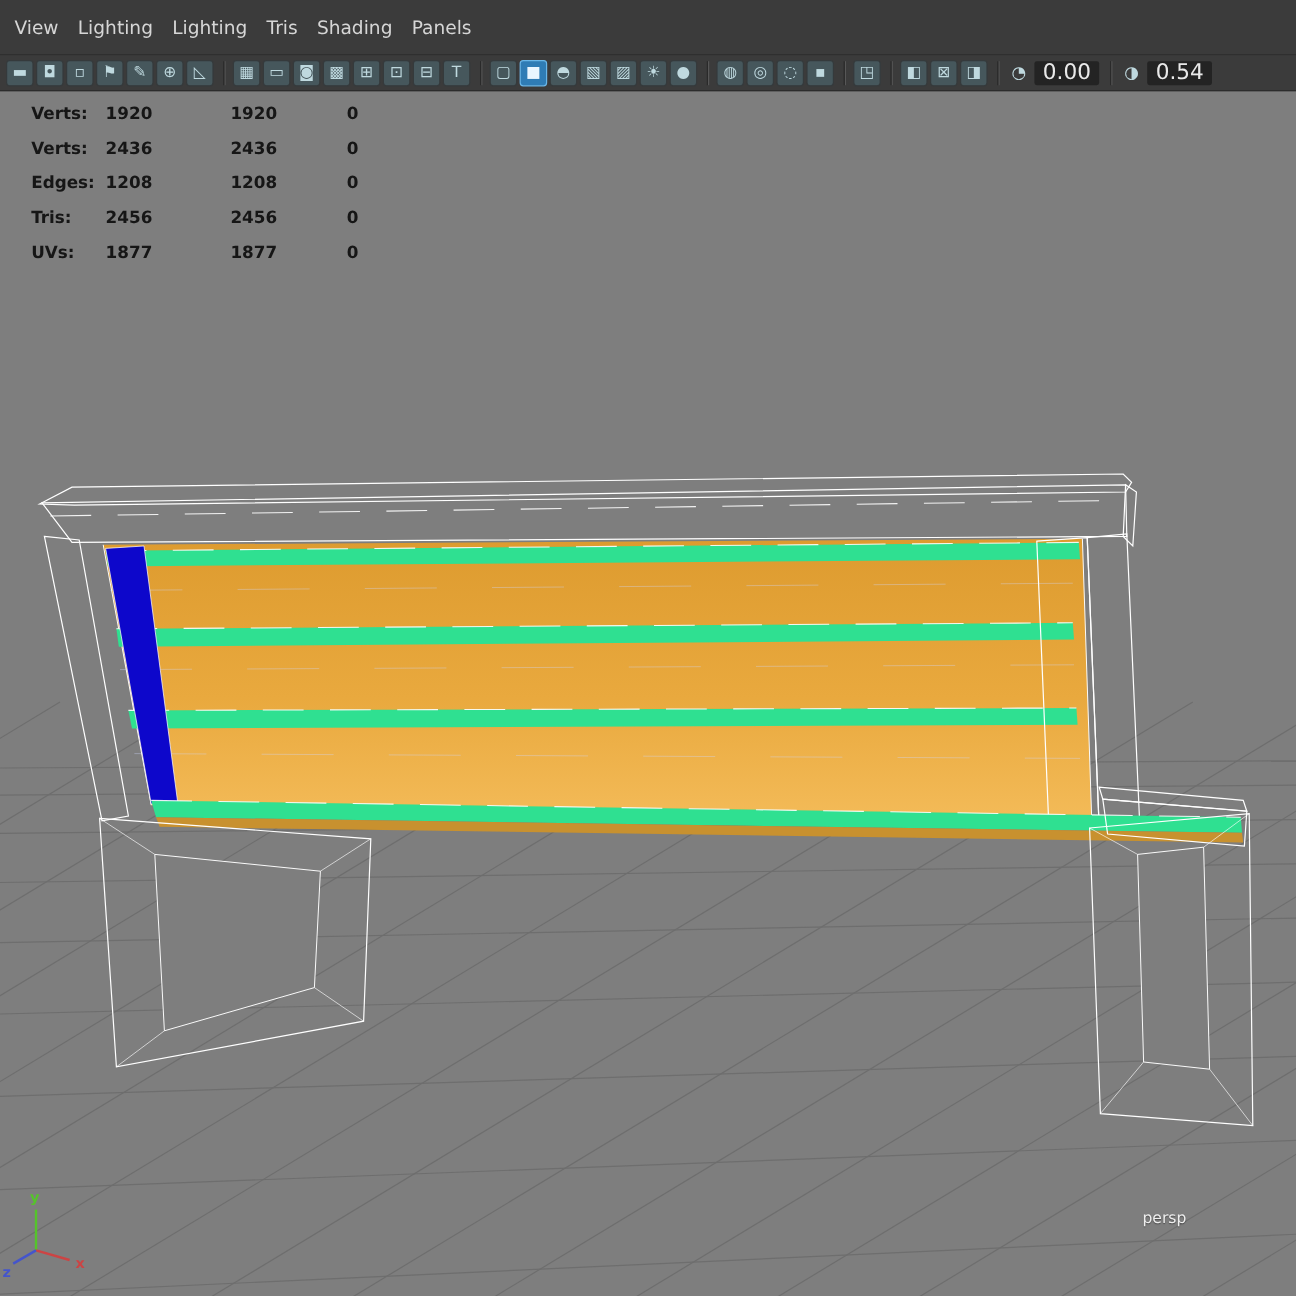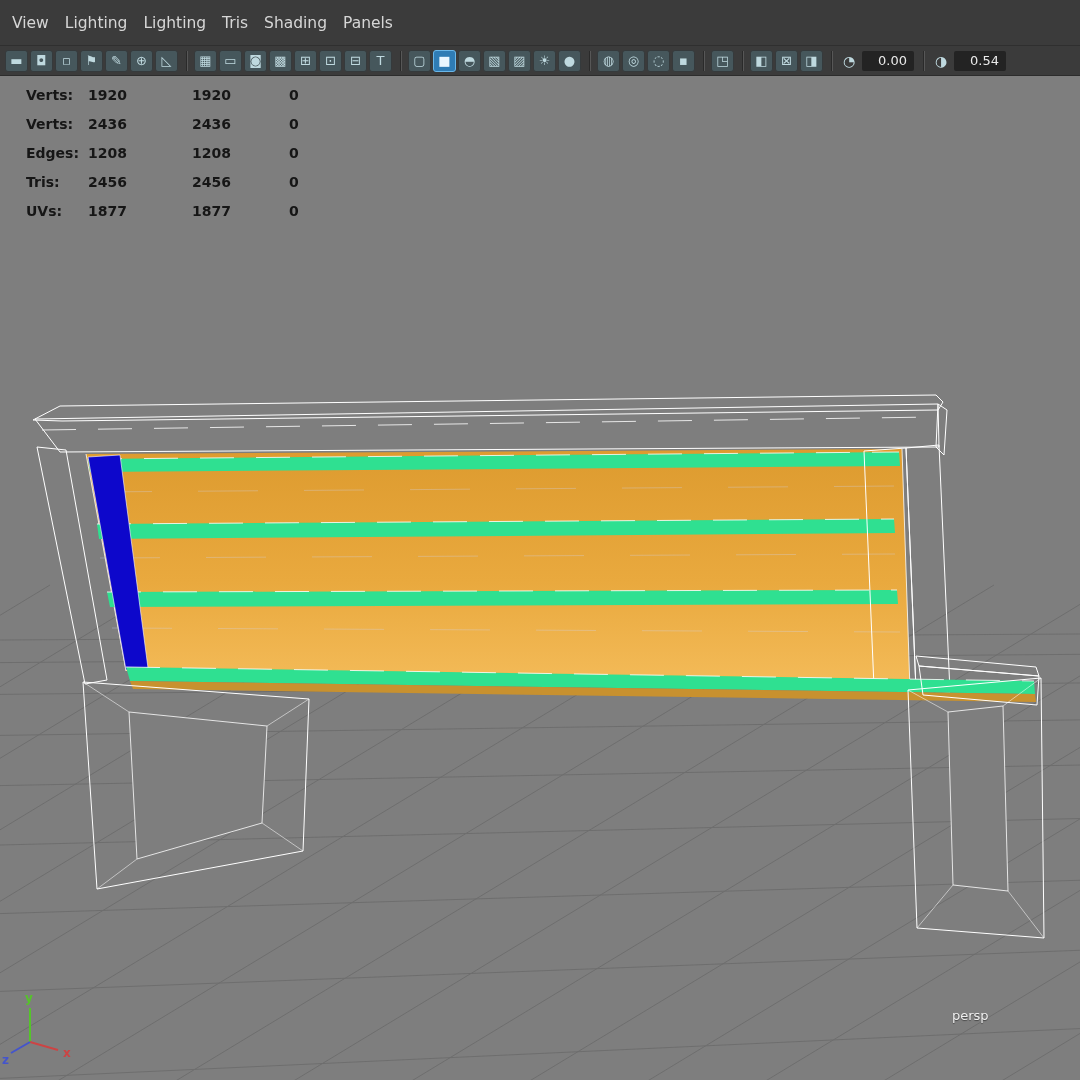--- a/index.html
+++ b/index.html
@@ -20,21 +20,21 @@
   .toolbar{position:absolute;top:45px;left:0;right:0;height:31px;background:var(--menu-bg);
     border-top:1px solid #2f2f2f;border-bottom:1px solid #2c2c2c;display:flex;align-items:center;
     padding:0 5px;z-index:30}
   .tb-groups{display:flex;align-items:center}
   .tb-icon{width:23px;height:22px;display:flex;align-items:center;justify-content:center;
     font-size:13px;color:var(--icon-color);background:var(--icon-bg);border:1px solid #353a3c;
     border-radius:3px;margin-right:2px;cursor:pointer;line-height:1}
   .tb-icon.active{background:var(--active-icon-bg);color:#eaf6ff;border-color:#6ab6e8}
   .tb-sep{width:2px;height:20px;border-left:1px solid #2a2a2a;border-right:1px solid #575757;margin:0 6px}
   .tb-val{min-width:52px;height:20px;background:var(--value-box-bg);color:var(--value-text);
-    font-size:13px;display:flex;align-items:center;justify-content:flex-end;padding:0 7px;
+    font-size:18px;display:flex;align-items:center;justify-content:flex-end;padding:0 7px;
     border-radius:2px;margin:0 3px;cursor:text}
   .tb-ctrl-icon{width:20px;height:22px;display:flex;align-items:center;justify-content:center;
     color:var(--icon-color);font-size:14px;cursor:pointer}
 
   .hud{position:absolute;left:26px;top:80px;z-index:20;color:var(--hud-text);
     font-size:14px;font-weight:bold}
   .hud-row{display:grid;grid-template-columns:62px 104px 97px 94px;height:29px;align-items:center}
   .hud-val{text-align:left}
 
   .viewport-svg{position:absolute;left:0;top:0;width:1080px;height:1080px;z-index:5}

